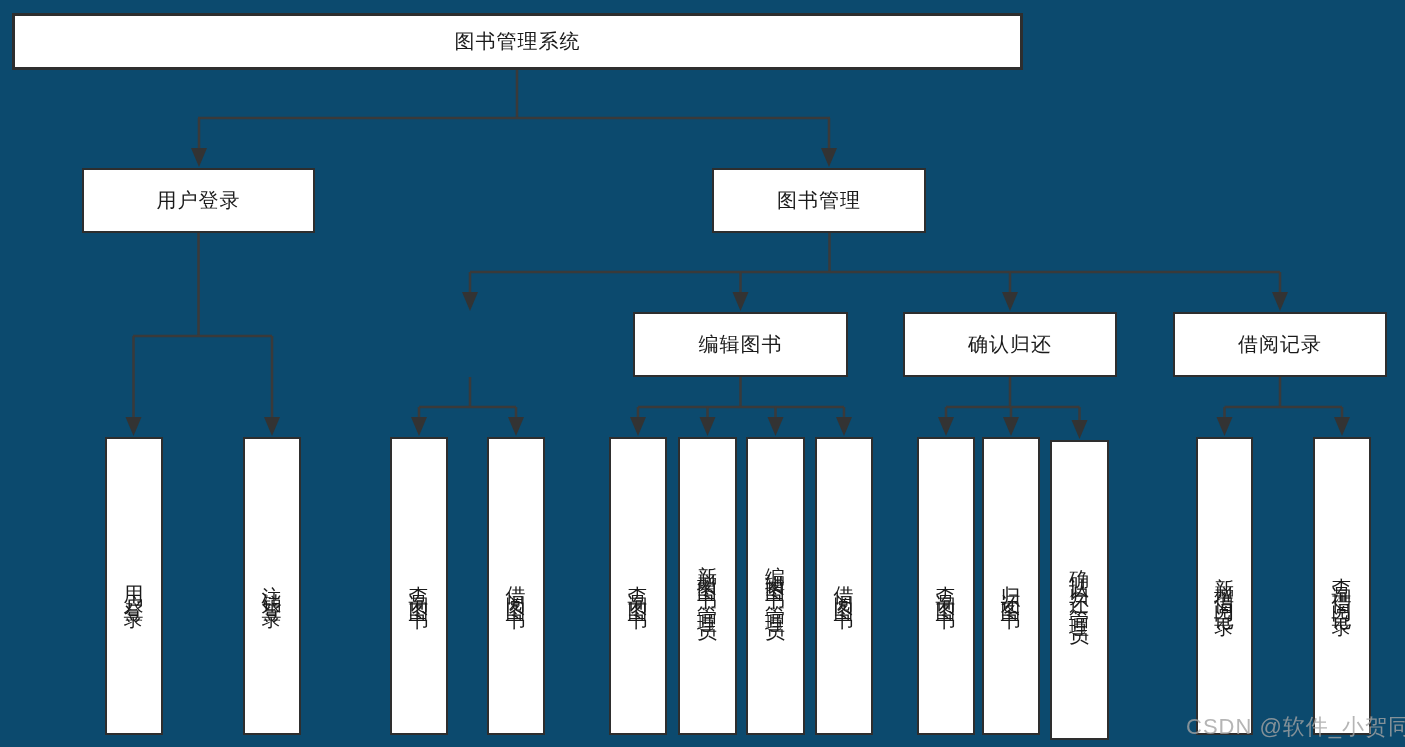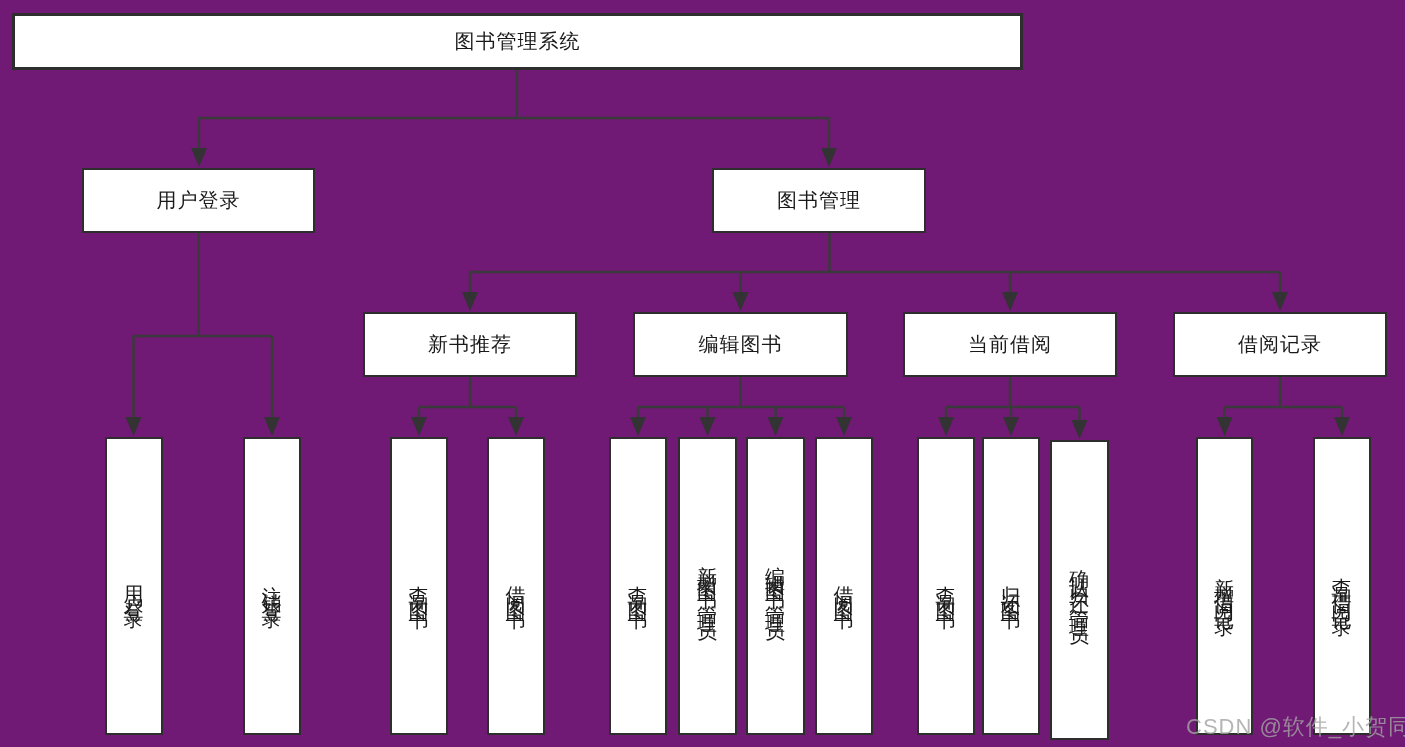--- a/index.html
+++ b/index.html
@@ -1,18 +1,18 @@
 <!DOCTYPE html>
 <html><head>
 <meta charset="utf-8">
 <style>
   * { box-sizing: border-box; }
   html,body { margin:0; padding:0; background:#ffffff; }
   body { font-family:"Liberation Sans","DejaVu Sans",sans-serif; }
-  #canvas { position:relative; width:1405px; height:747px; background:#701a75; overflow:hidden; }
+  #canvas { position:relative; width:1405px; height:747px; background:#0c4a6e; overflow:hidden; }
   .connectors { position:absolute; left:0; top:0; }
   .hbox, .vbox {
     position:absolute; background:#ffffff; border:2.5px solid #2e2e2e;
     display:flex; align-items:center; justify-content:center; color:#1a1a1a;
   }
   .hbox { font-size:20px; letter-spacing:1px; }
   .hbox.root { border-width:3px; }
   .vbox { width:58px; height:298px; }
   .vbox span, .hbox span { white-space:nowrap; }
   .vbox span {
@@ -99,28 +99,25 @@
     <span>图书管理系统</span>
   </div>
 
   <div class="hbox" style="left:82px;top:168px;width:233px;height:65px">
     <span>用户登录</span>
   </div>
   <div class="hbox" style="left:712px;top:168px;width:214px;height:65px">
     <span>图书管理</span>
   </div>
 
-  <div class="hbox" style="left:363px;top:312px;width:214px;height:65px">
-    <span>新书推荐</span>
-  </div>
   <div class="hbox" style="left:633px;top:312px;width:215px;height:65px">
     <span>编辑图书</span>
   </div>
   <div class="hbox" style="left:903px;top:312px;width:214px;height:65px">
-    <span>当前借阅</span>
+    <span>确认归还</span>
   </div>
   <div class="hbox" style="left:1173px;top:312px;width:214px;height:65px">
     <span>借阅记录</span>
   </div>
 
   <div class="vbox" style="left:105px;top:437px">
     <span>用户登录</span>
   </div>
   <div class="vbox" style="left:243px;top:437px">
     <span>注销登录</span>

